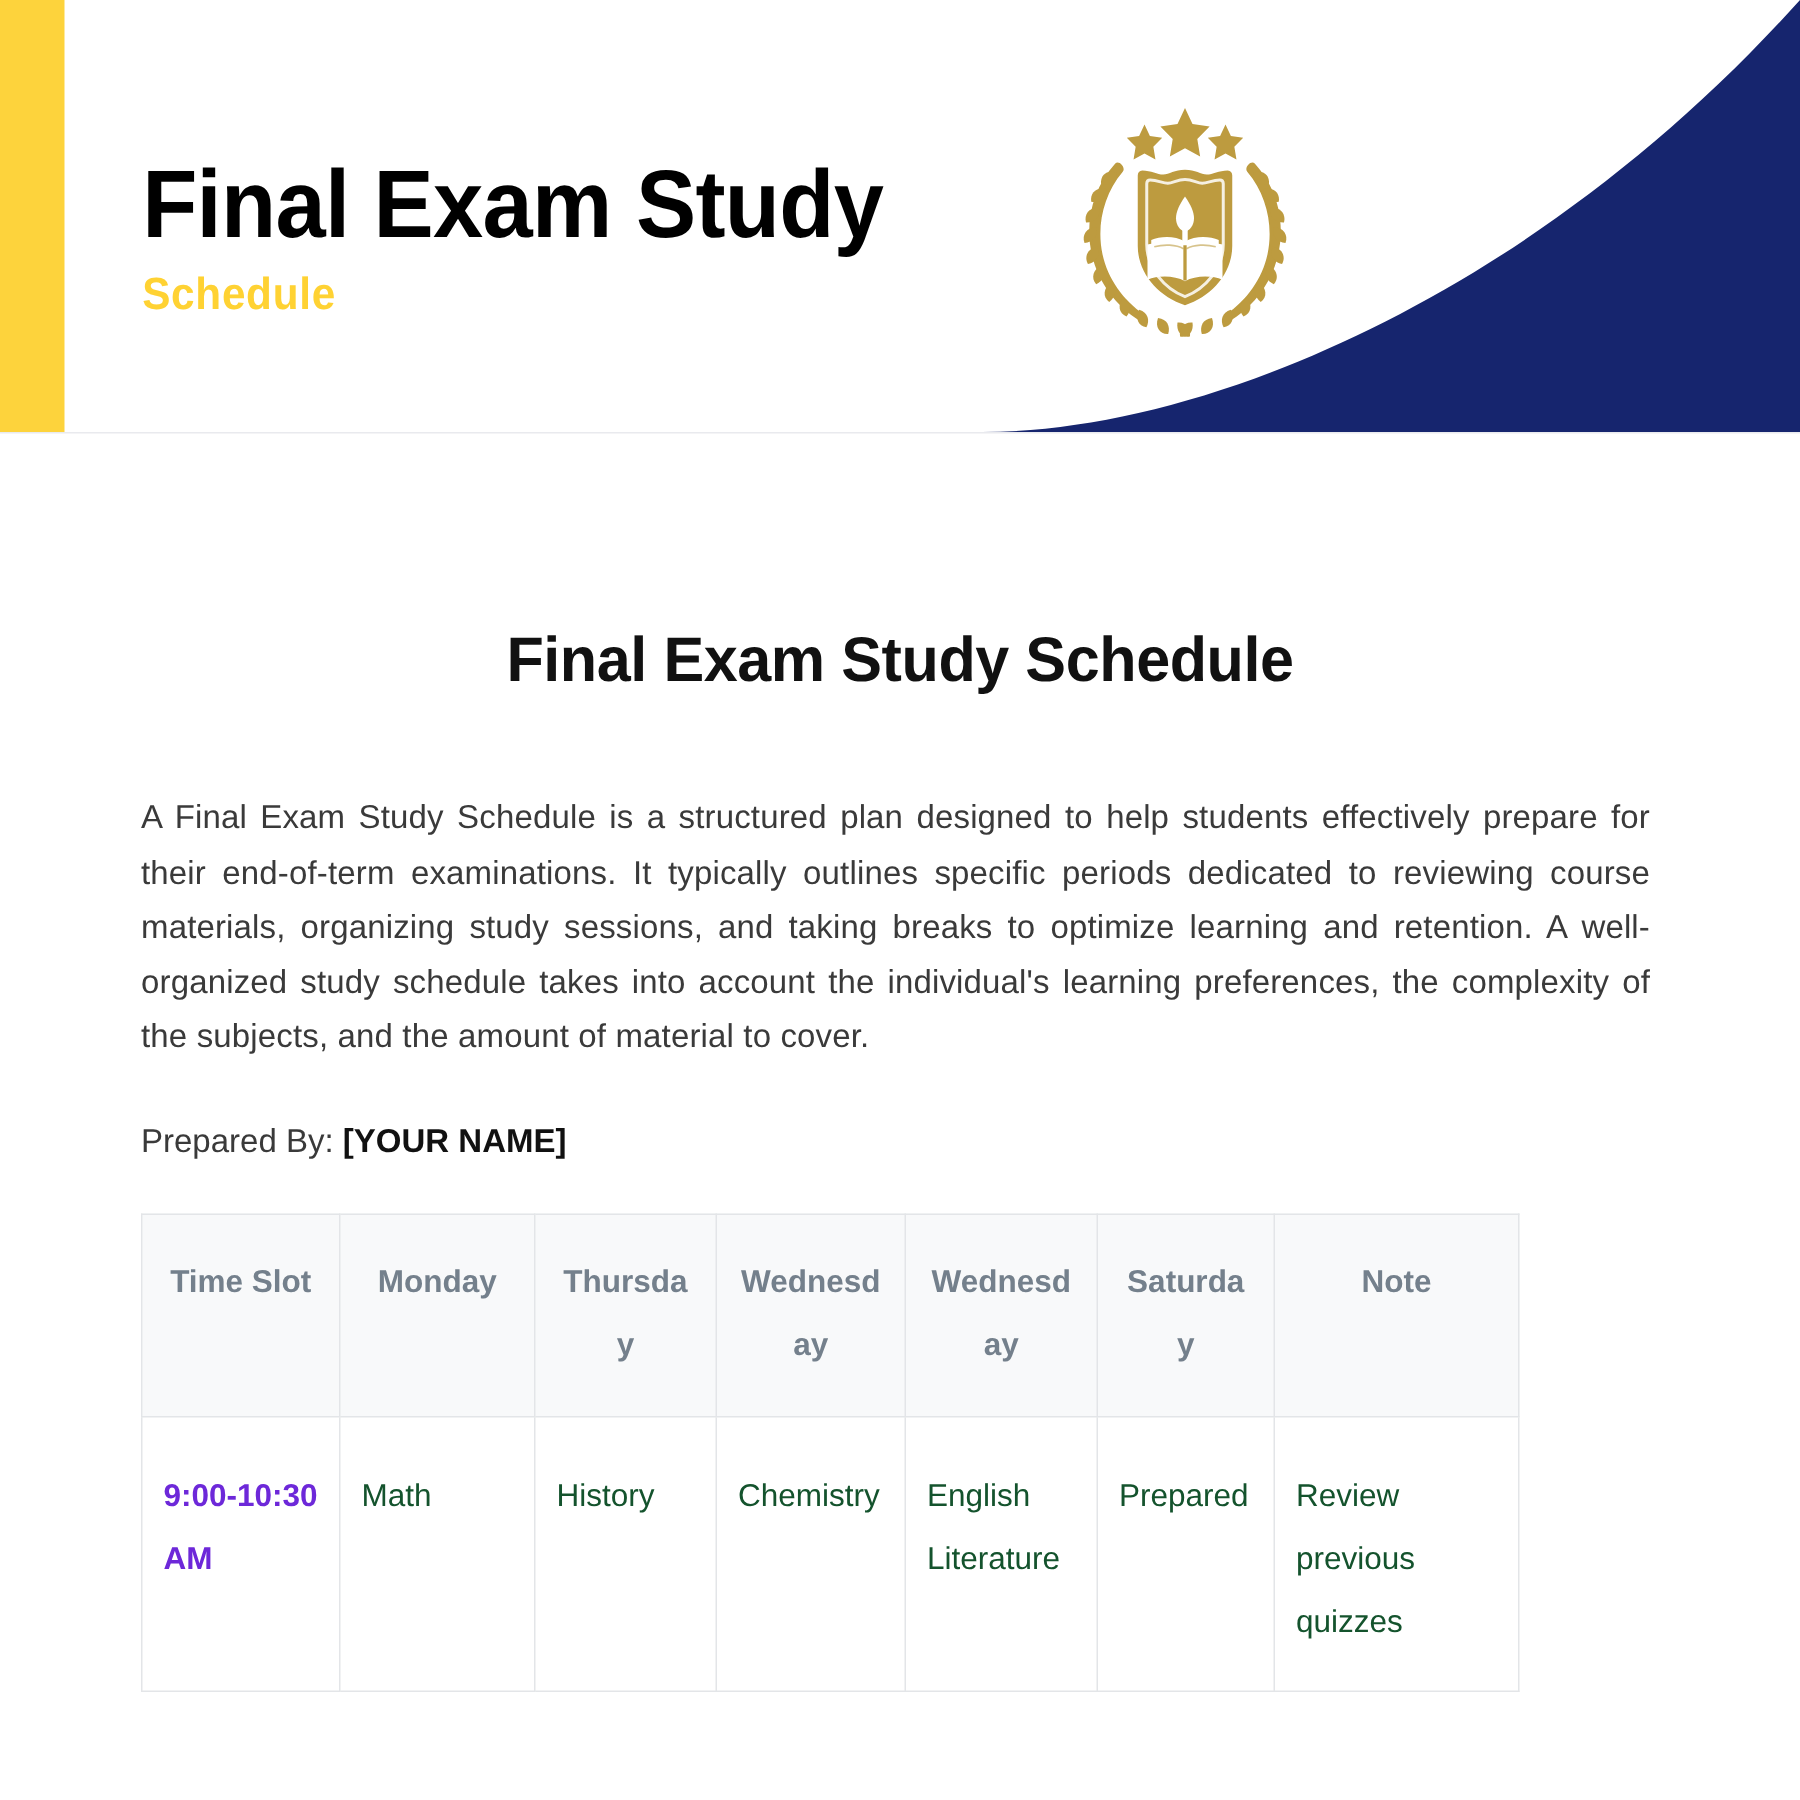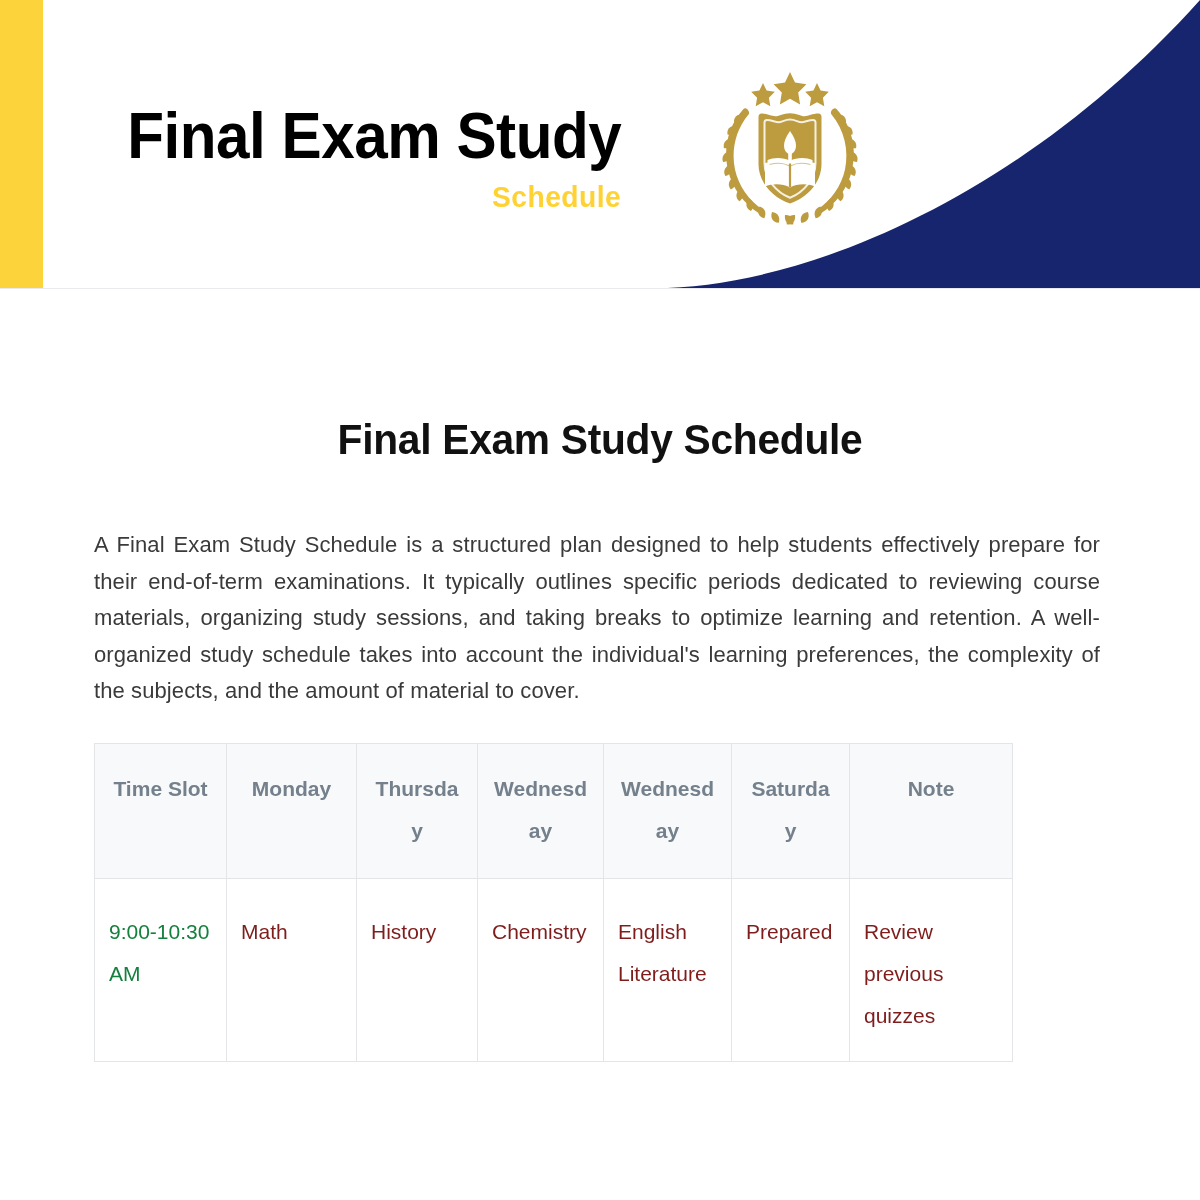--- a/index.html
+++ b/index.html
@@ -44,21 +44,21 @@
     width: 545px;
     height: 288px;
     pointer-events: none;
   }
 
   .banner-title-block {
     position: absolute;
     left: 78px;
     top: 104px;
     width: 560px;
-    text-align: right;
+    text-align: left;
   }
 
   .banner-title {
     font-family: "Liberation Sans Narrow", "Liberation Sans", sans-serif;
     font-weight: 700;
     font-size: 64px;
     line-height: 1.0;
     letter-spacing: -0.5px;
     color: #000000;
     transform: scaleX(0.94);
@@ -172,28 +172,28 @@
     background: #f8f9fa;
     color: #74808c;
     font-weight: 700;
     text-align: center;
     padding-top: 24px;
     padding-bottom: 26px;
   }
 
   .schedule-table tbody td {
     background: #ffffff;
-    color: #7f1d1d;
+    color: #14532d;
     font-weight: 400;
     text-align: left;
   }
 
   .schedule-table tbody td.time-slot {
-    color: #15803d;
-    font-weight: 400;
+    color: #6d28d9;
+    font-weight: 700;
   }
 
   
   .col-time    { width: 132px; }
   .col-mon     { width: 130px; }
   .col-tue     { width: 121px; }
   .col-wed     { width: 126px; }
   .col-thu     { width: 128px; }
   .col-fri     { width: 118px; }
   .col-note    { width: 163px; }
@@ -281,20 +281,24 @@
 
     <div class="banner-divider"></div>
   </div>
 
   <div class="doc-body">
 
     <h1 class="doc-title">Final Exam Study Schedule</h1>
 
     <p class="doc-paragraph">A Final Exam Study Schedule is a structured plan designed to help students effectively prepare for their end-of-term examinations. It typically outlines specific periods dedicated to reviewing course materials, organizing study sessions, and taking breaks to optimize learning and retention. A well-organized study schedule takes into account the individual's learning preferences, the complexity of the subjects, and the amount of material to cover.</p>
 
+    <p class="prepared-line">
+      <span>Prepared By:</span>
+      <span class="prepared-value">[YOUR NAME]</span>
+    </p>
 
 
     <table class="schedule-table">
       <colgroup>
         <col class="col-time">
           <col class="col-mon">
           <col class="col-tue">
         <col class="col-wed">
           <col class="col-thu">
           <col class="col-fri">

